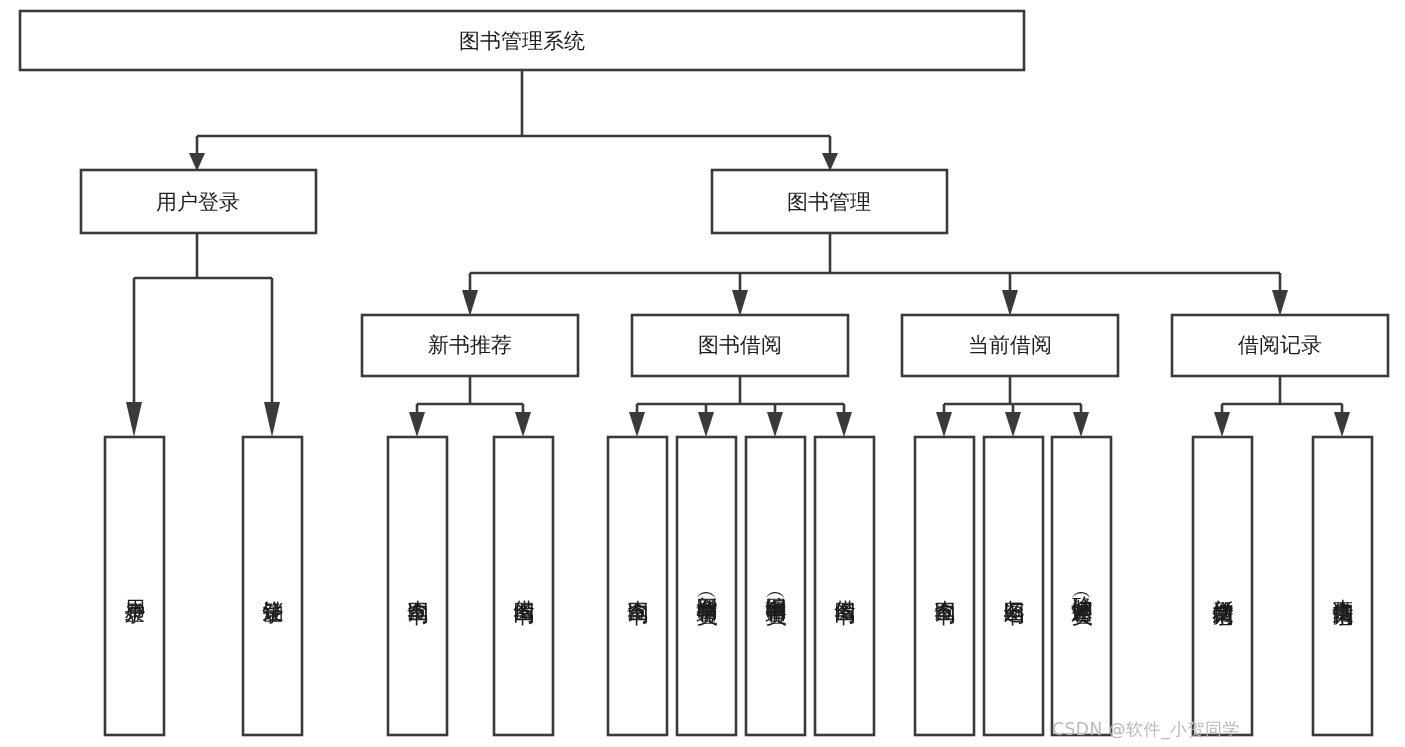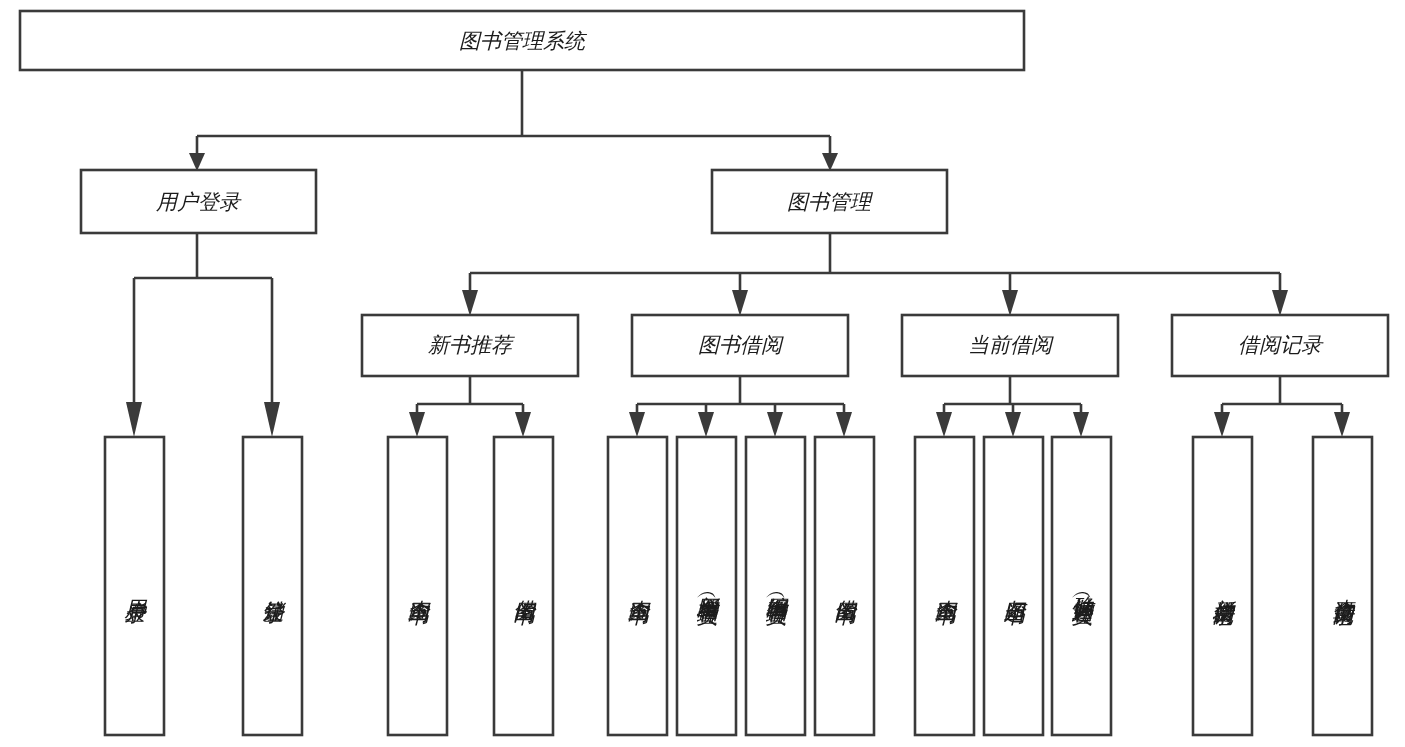--- a/index.html
+++ b/index.html
@@ -10,21 +10,20 @@
   body {
     width: 1405px;
     height: 747px;
     font-family: "DejaVu Sans", "Liberation Sans", sans-serif;
     overflow: hidden;
   }
   #diagram-root {
     position: relative;
     width: 1248px;
     height: 747px;
-    font-style: italic;
   }
   svg#diagram-svg {
     position: absolute;
     top: 0;
     left: 0;
     width: 1405px;
     height: 747px;
   }
   .node-box {
     fill: #ffffff;
@@ -227,13 +226,14 @@
     <span class="vlabel-text">确认归还（管理员）</span>
   </div>
 
   <div class="vlabel-wrap" style="left:1193px; top:437px; width:59px; height:298px;">
     <span class="vlabel-text">新增借阅记录</span>
   </div>
   <div class="vlabel-wrap" style="left:1313px; top:437px; width:59px; height:298px;">
     <span class="vlabel-text">查询借阅记录</span>
   </div>
 
+  <div class="watermark">CSDN @软件_小贺同学</div>
 </div>
 
 </body></html>

